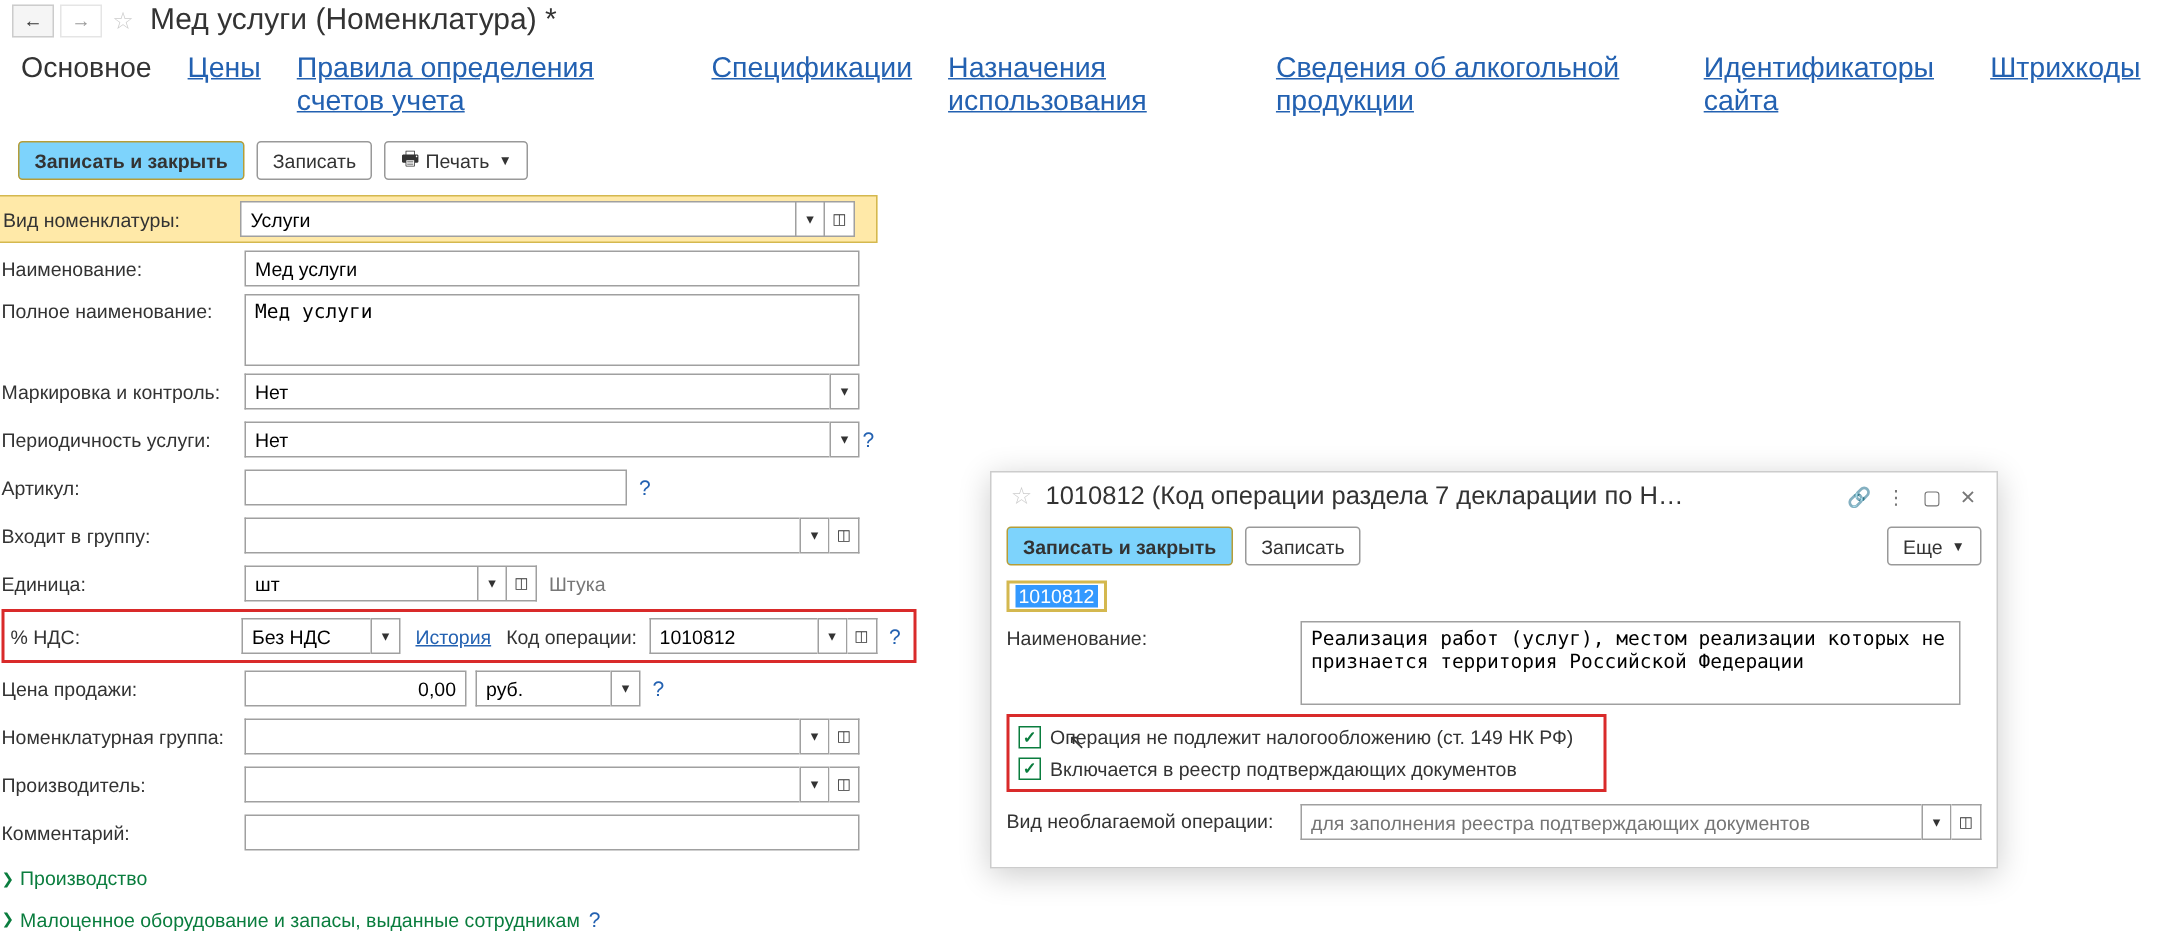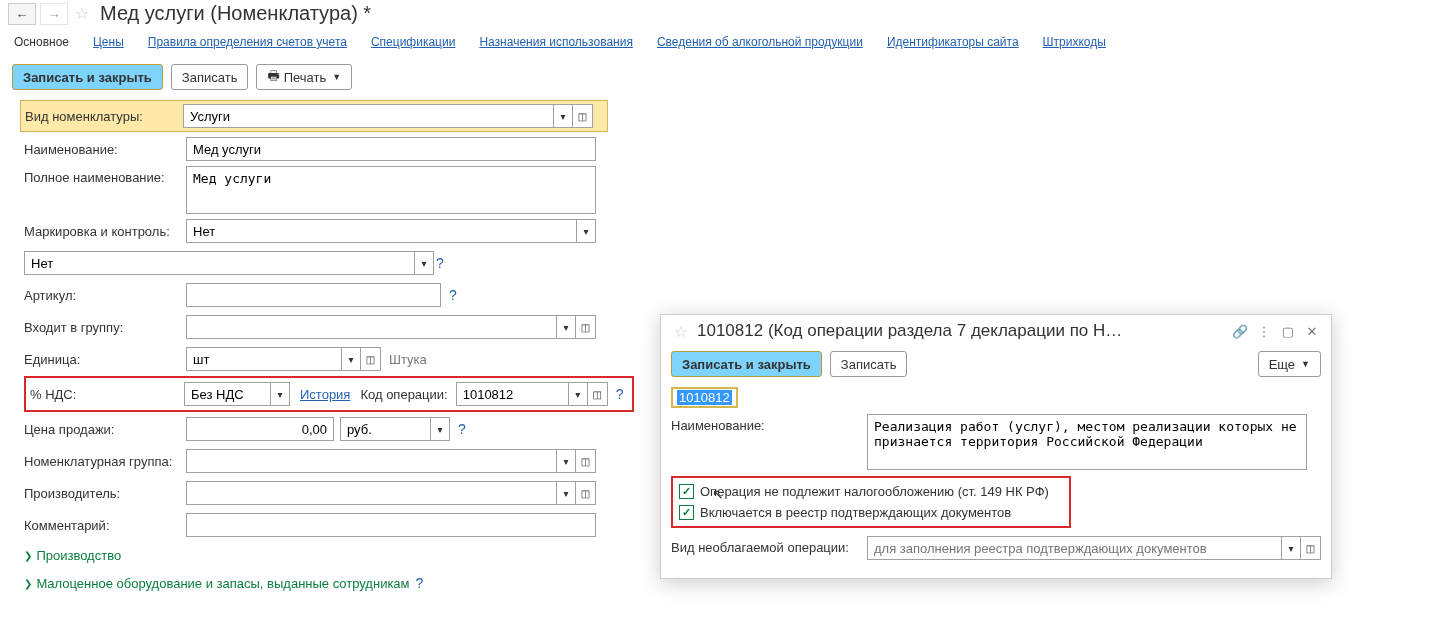--- a/index.html
+++ b/index.html
@@ -13,28 +13,28 @@
     height: 629px;
     overflow: hidden;
     position: relative;
   }
   .top-nav { display:flex; align-items:center; padding:2px 8px; gap:4px; }
   .nav-btn { width:28px; height:22px; border:1px solid #ccc; background:#fff; display:flex; align-items:center; justify-content:center; cursor:pointer; }
   .nav-btn.active { background:#f5f5f5; }
   .star { width:20px; height:20px; display:flex; align-items:center; justify-content:center; color:#ccc; font-size:16px; }
   .page-title { font-size:20px; color:#333; margin-left:4px; }
   .tabs { display:flex; gap:24px; padding:8px 14px 6px; border-bottom:1px solid transparent; }
-  .tab { color:#2361b1; text-decoration:underline; cursor:pointer; font-size:12px; }
+  .tab { color:#2361b1; text-decoration:underline; cursor:pointer; font-size:19px; }
   .tab.active { color:#333; text-decoration:none; font-weight:normal; }
   .toolbar { display:flex; gap:8px; padding:8px 12px 10px; align-items:center; }
   .btn { border:1px solid #999; background:#fff; padding:4px 10px; height:26px; display:flex; align-items:center; gap:4px; cursor:pointer; border-radius:3px; }
   .btn-primary { background:#7dd3fc; border:1px solid #b59d38; font-weight:bold; }
   .btn .caret { font-size:9px; margin-left:2px; }
 
-  .form { padding:0 24px; }
+  .form { padding:0 1px; }
   .form-row { display:flex; align-items:center; min-height:30px; margin-bottom:2px; }
   .form-label { width:162px; flex-shrink:0; color:#333; padding:4px 0; }
   .input, .select { border:1px solid #a0a0a0; height:24px; padding:2px 6px; font-size:13px; background:#fff; }
   .textarea { border:1px solid #a0a0a0; padding:4px 6px; font-size:13px; resize:none; }
   .sel-group { display:flex; }
   .sel-group .input { border-right:none; border-top-right-radius:0; border-bottom-right-radius:0; }
   .icon-btn { width:20px; height:24px; border:1px solid #a0a0a0; background:#fff; display:flex; align-items:center; justify-content:center; cursor:pointer; font-size:10px; }
   .icon-btn + .icon-btn { border-left:none; }
   .link { color:#2361b1; text-decoration:underline; cursor:pointer; }
   .help { color:#2361b1; cursor:pointer; font-size:14px; padding:0 2px; }
@@ -118,20 +118,21 @@
 
   <div class="form-row">
     <div class="form-label">Маркировка и контроль:</div>
     <div class="sel-group">
       <input class="input" style="width: 390px;" value="Нет">
       <div class="icon-btn">▾</div>
     </div>
   </div>
 
   <div class="form-row">
+    <div class="form-label">Периодичность услуги:</div>
     <div class="sel-group">
       <input class="input" style="width: 390px;" value="Нет">
       <div class="icon-btn">▾</div>
     </div>
     <span class="help">?</span>
   </div>
 
   <div class="form-row">
     <div class="form-label">Артикул:</div>
     <input class="input" style="width: 255px;" value="">

